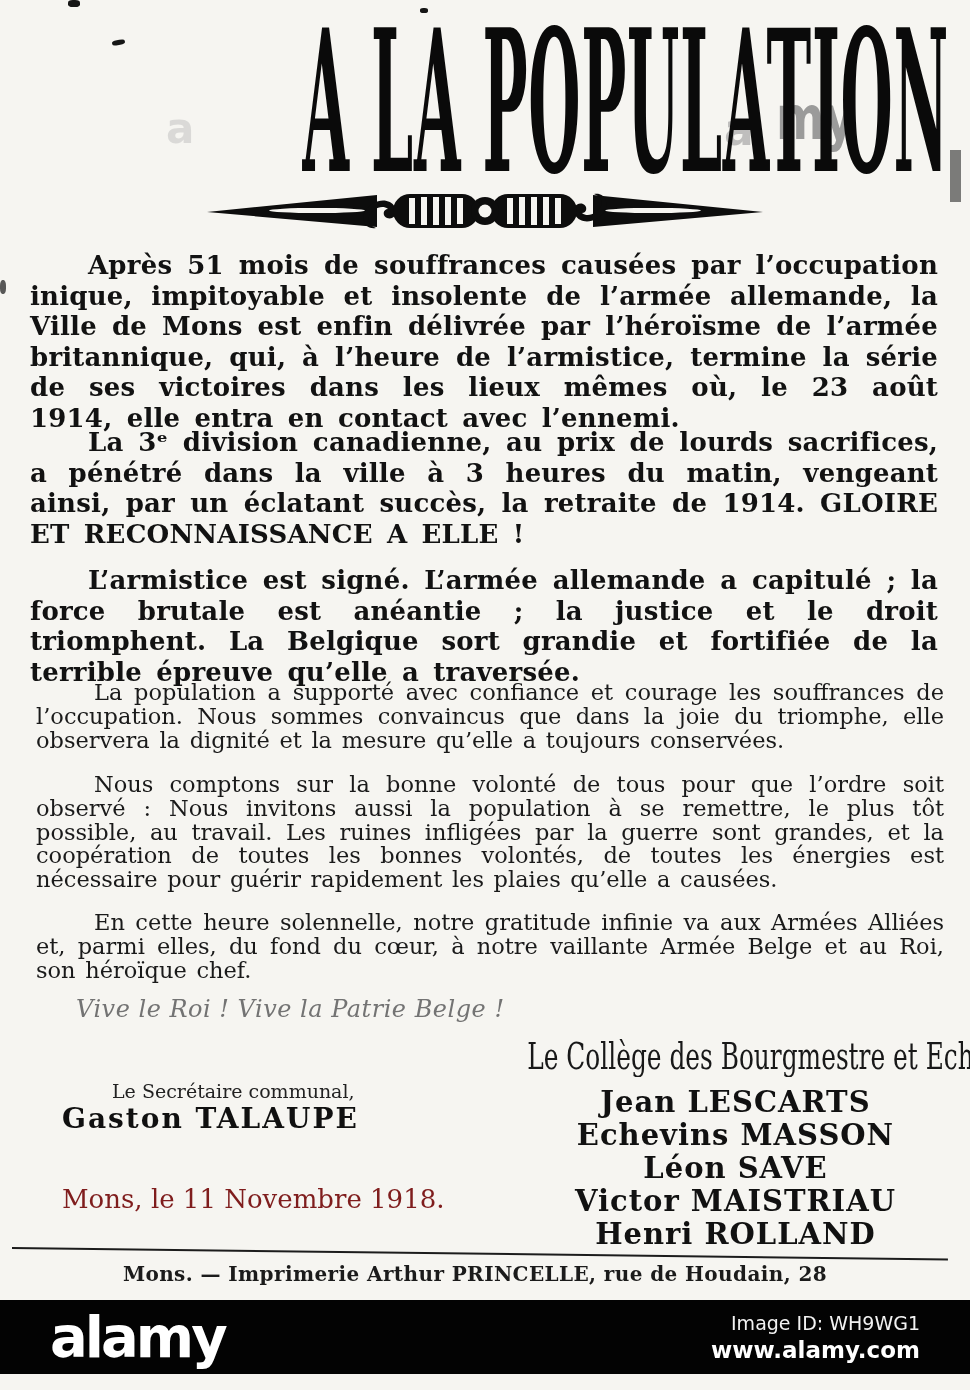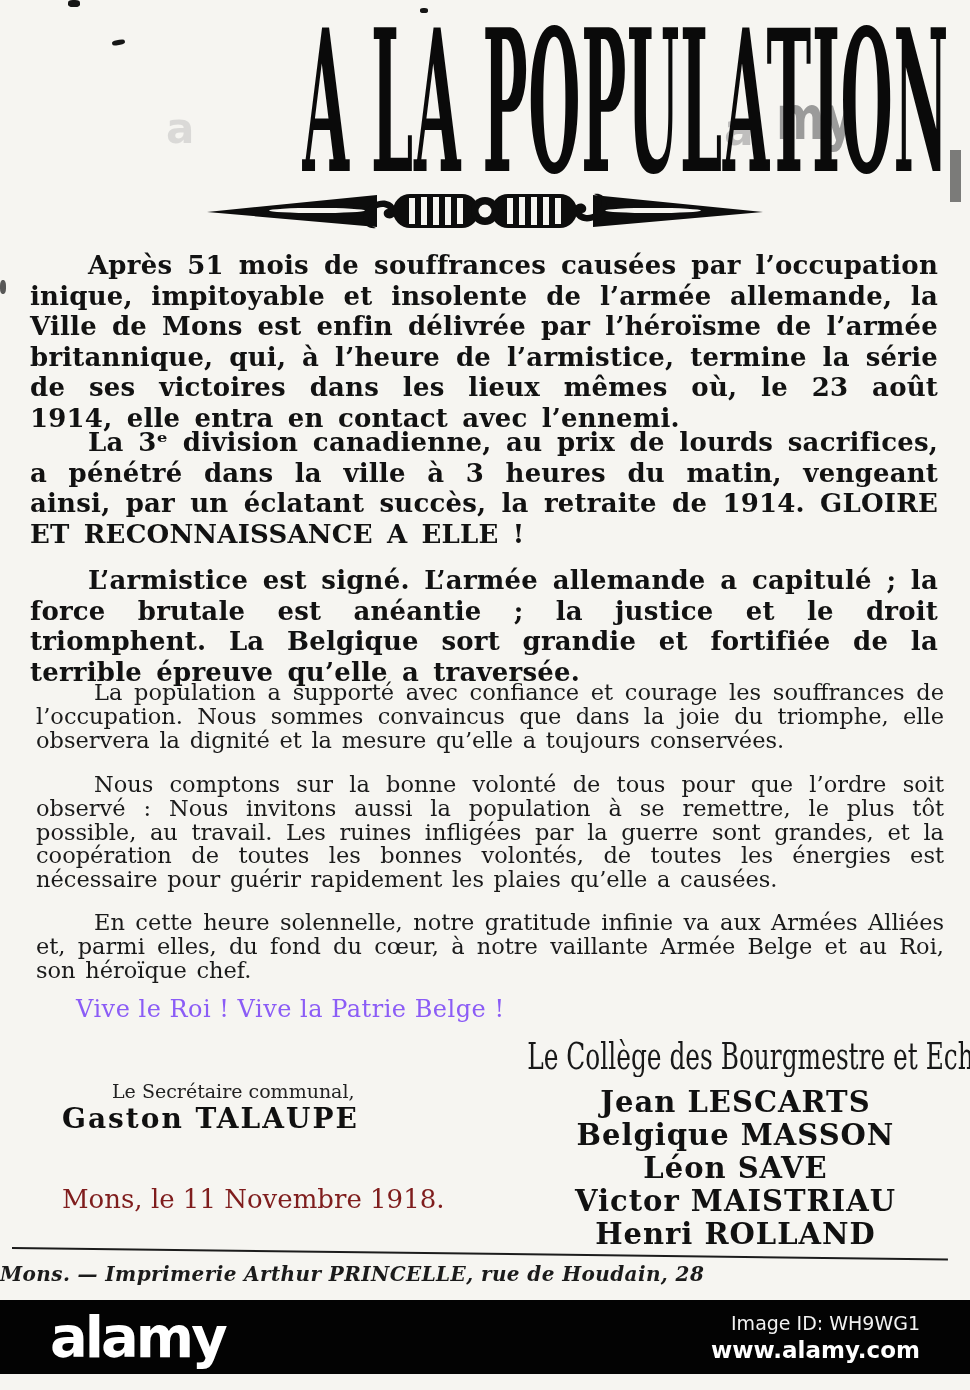--- a/index.html
+++ b/index.html
@@ -34,21 +34,21 @@
     word-spacing:2.5px; color:#1a1a1a;margin-left:6px;
   }
   #p1 { top:250px; }
   #p2 { top:427px; }
   #p3 { top:565px; }
   #p4 { top:681px; }
   #p5 { top:773px; }
   #p6 { top:911px; }
   .salute {
     position:absolute; left:30px; top:995px; width:908px;
-    font-size:24px; text-indent:46px; color:#8b5cf6; letter-spacing:0.5px;
+    font-size:24px; text-indent:46px; color:#737373; letter-spacing:0.5px;font-style:italic;
   }
   
   .college-heading { position:absolute; left:505px; top:1034px; width:450px; text-align:center; }
   .college-heading span {
     display:inline-block; font-size:27px; white-space:nowrap; color:#181818;
     transform:scale(0.92,1.38); transform-origin:center top;
   }
   .college-names { position:absolute; left:575px; top:1086px;text-align:center; }
   .college-name {
     font-weight:bold; font-size:29px; line-height:33px;
@@ -56,22 +56,22 @@
   }
   .sec-role  { position:absolute; left:112px; top:1080px; font-size:19px; color:#222; }
   .sec-name  { position:absolute; left:62px;  top:1102px; font-size:28px; font-weight:bold; letter-spacing:2px; color:#101010; white-space:nowrap; }
   .dateline  { position:absolute; left:62px;  top:1184px; font-size:26px; color:#7f1d1d; white-space:nowrap; }
   
   .footer-rule {
     position:absolute; left:12px; top:1247px; width:936px; height:2px;
     background:#1c1c1c; transform:rotate(0.7deg); transform-origin:left center;
   }
   .imprint {
-    position:absolute; left:0; top:1262px; width:950px; text-align:left;
-    font-size:20px; font-weight:bold; letter-spacing:0.4px; color:#1b1b1b;font-style:italic;
+    position:absolute; left:0; top:1262px; width:950px; text-align:center;
+    font-size:20px; font-weight:bold; letter-spacing:0.4px; color:#1b1b1b;
   }
   
   .wm-bar {
     position:absolute; left:0; top:1300px; width:970px; height:74px;
     background:#030303; display:flex; align-items:center; justify-content:space-between;
     padding:0 50px; font-family:"DejaVu Sans", "Liberation Sans", sans-serif;
   }
   .wm-logo {
     color:#fff; font-weight:bold; font-size:56px; letter-spacing:-3px;
     transform:scaleY(1.03); transform-origin:center; line-height:1;
@@ -158,21 +158,21 @@
 
   <p class="para reg" id="p6">En cette heure solennelle, notre gratitude infinie va aux Armées Alliées et, parmi elles, du fond du cœur, à notre vaillante Armée Belge et au Roi, son héroïque chef.</p>
 
   <p class="salute">Vive le Roi ! Vive la Patrie Belge !</p>
 
   <div class="college-heading">
     <span>Le Collège des Bourgmestre et Echevins</span>
   </div>
   <div class="college-names">
     <div class="college-name">Jean LESCARTS</div>
-    <div class="college-name">Belgique MASSON</div>
+    <div class="college-name">Echevins MASSON</div>
     <div class="college-name">Léon SAVE</div>
     <div class="college-name">Victor MAISTRIAU</div>
     <div class="college-name">Henri ROLLAND</div>
   </div>
 
   <div class="sec-role">Le Secrétaire communal,</div>
   <div class="sec-name">Gaston TALAUPE</div>
   <div class="dateline">Mons, le 11 Novembre 1918.</div>
 
   <div class="footer-rule"></div>

